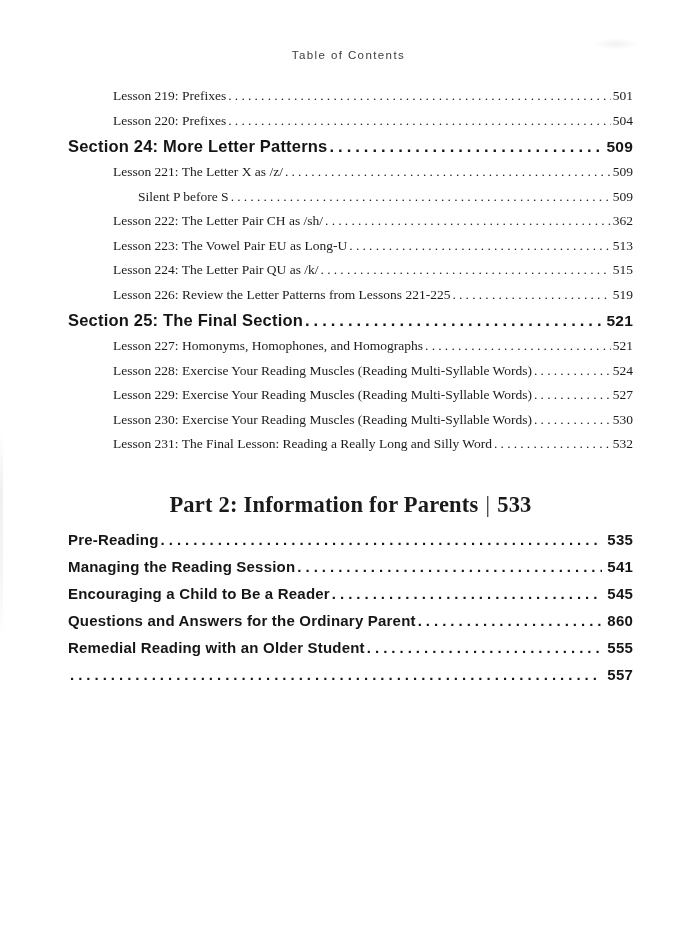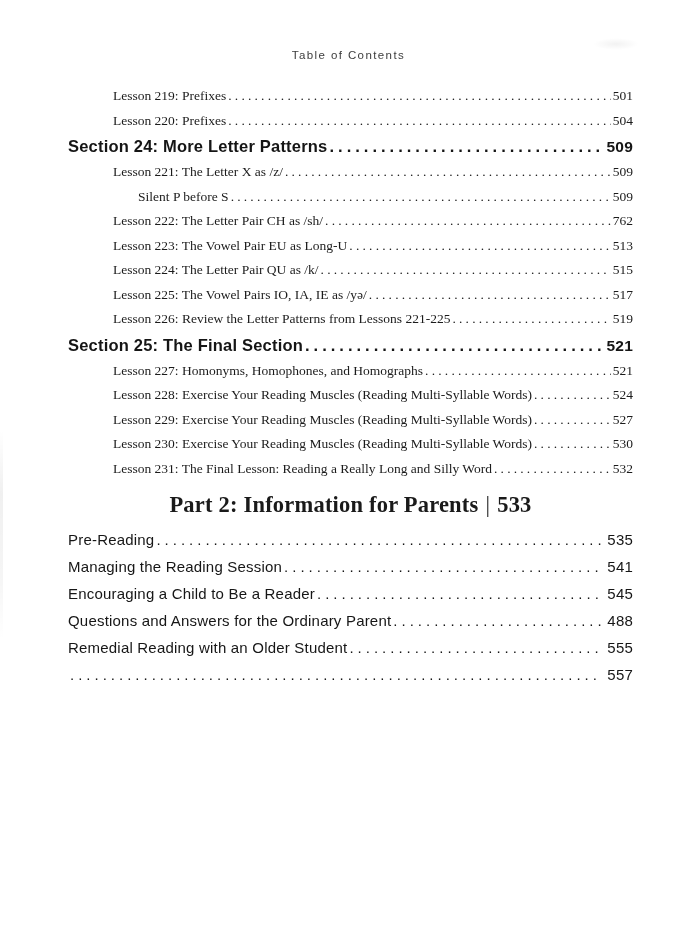--- a/index.html
+++ b/index.html
@@ -120,21 +120,21 @@
     margin-bottom: 12px;
     white-space: nowrap;
     font-family: Liberation Serif, serif;
   }
   .part2-title .sep {
     font-weight: normal;
     margin: 0 7px;
     color: #2a2a2a;
   }
   .part2 .row {
-    font-weight: normal;
+    font-weight: bold;
     font-size: 15px;
     line-height: 17px;
     margin-bottom: 10px;
     letter-spacing: 0.2px;
     color: #161616;
   }
   .part2 .row .leader::after {
     letter-spacing: 4px;
   }
   .part2 .row .pagenum {
@@ -185,36 +185,31 @@
     <span class="pagenum">509</span>
   </div>
       <div class="row sub">
     <span class="label">Silent P before S</span>
     <span class="leader"></span>
     <span class="pagenum">509</span>
   </div>
       <div class="row lesson">
     <span class="label">Lesson 222: The Letter Pair CH as /sh/</span>
     <span class="leader"></span>
-    <span class="pagenum">762</span>
+    <span class="pagenum">362</span>
   </div>
       <div class="row lesson">
     <span class="label">Lesson 223: The Vowel Pair EU as Long-U</span>
     <span class="leader"></span>
     <span class="pagenum">513</span>
   </div>
       <div class="row lesson">
     <span class="label">Lesson 224: The Letter Pair QU as /k/</span>
     <span class="leader"></span>
     <span class="pagenum">515</span>
-  </div>
-      <div class="row lesson">
-    <span class="label">Lesson 225: The Vowel Pairs IO, IA, IE as /yə/</span>
-    <span class="leader"></span>
-    <span class="pagenum">517</span>
   </div>
       <div class="row lesson">
     <span class="label">Lesson 226: Review the Letter Patterns from Lessons 221-225</span>
     <span class="leader"></span>
     <span class="pagenum">519</span>
   </div>
       <div class="row section">
     <span class="label">Section 25: The Final Section</span>
     <span class="leader"></span>
     <span class="pagenum">521</span>
@@ -262,21 +257,21 @@
     <span class="pagenum">541</span>
   </div>
         <div class="row">
     <span class="label">Encouraging a Child to Be a Reader</span>
     <span class="leader"></span>
     <span class="pagenum">545</span>
   </div>
         <div class="row">
     <span class="label">Questions and Answers for the Ordinary Parent</span>
     <span class="leader"></span>
-    <span class="pagenum">488</span>
+    <span class="pagenum">860</span>
   </div>
         <div class="row">
     <span class="label">Remedial Reading with an Older Student</span>
     <span class="leader"></span>
     <span class="pagenum">555</span>
   </div>
         <div class="row">
     <span class="leader"></span>
     <span class="pagenum">557</span>
   </div>

